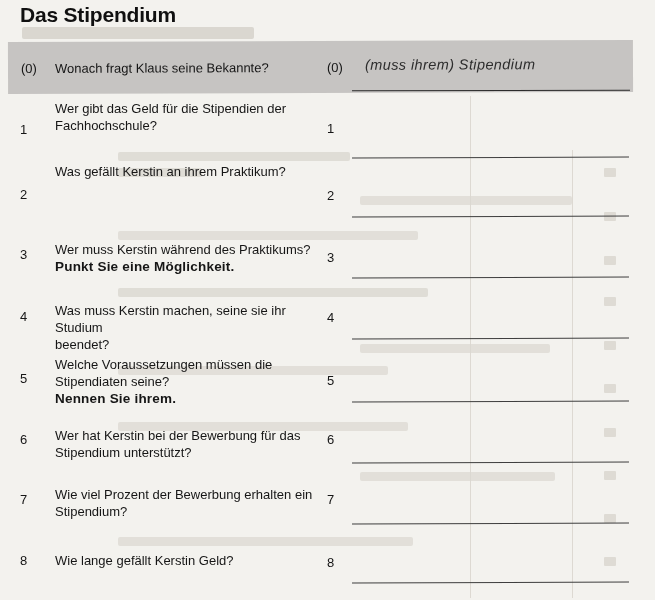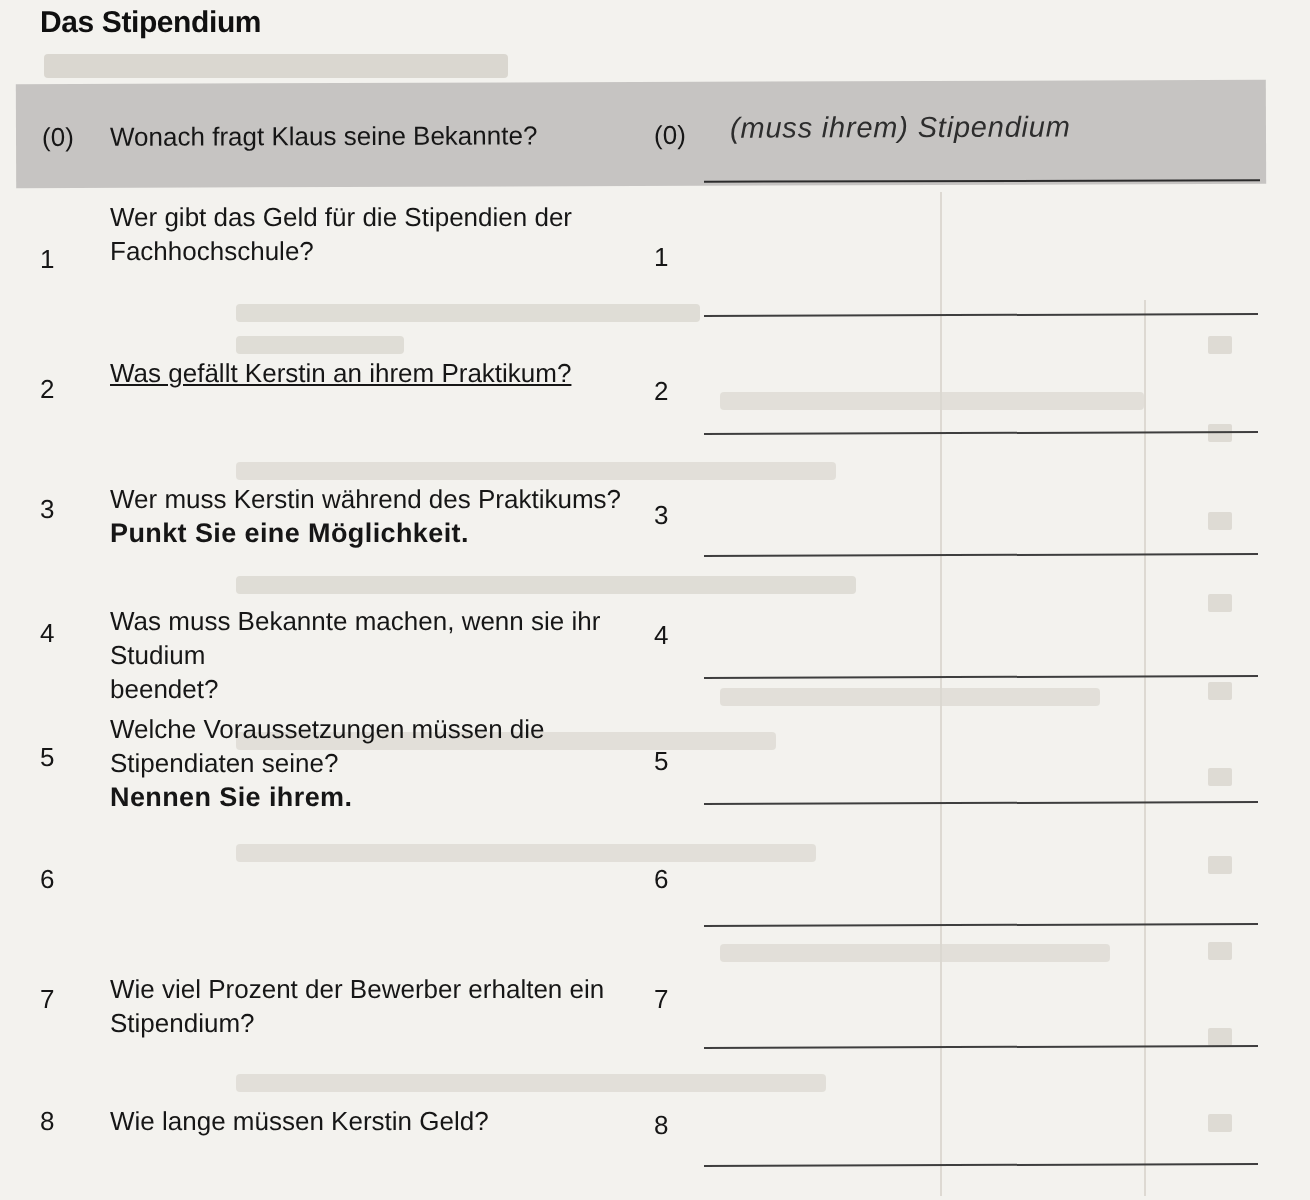--- a/index.html
+++ b/index.html
@@ -5,21 +5,21 @@
   html,body{margin:0;padding:0;}
   body{
     width:655px;height:600px;position:relative;overflow:hidden;
     background:var(--paper,#f3f2ee);
     font-family:"Liberation Sans",sans-serif;
     color:var(--ink,#161616);
   }
   .sheet{position:absolute;inset:0;}
   .title{
     position:absolute;left:20px;top:3px;
-    font-size:15px;font-weight:bold;letter-spacing:-0.2px;color:#101010;
+    font-size:21px;font-weight:bold;letter-spacing:-0.2px;color:#101010;
   }
   
   .band{
     position:absolute;left:8px;top:41px;width:625px;height:52px;
     background:var(--band,#c6c4c2);
     transform:rotate(-0.2deg);
   }
   .band .nl{position:absolute;left:13px;top:19px;font-size:13px;}
   .band .q {position:absolute;left:47px;top:19px;font-size:13px;}
   .band .nr{position:absolute;left:319px;top:19px;font-size:13px;}
@@ -89,49 +89,51 @@
   </div>
   <div class="line0"></div>
 
   <span class="numl" style="top:122px;">1</span>
   <div class="qtxt" style="top:100px;"><span>Wer gibt das Geld für die Stipendien der
 Fachhochschule?</span></div>
   <span class="numr" style="top:121px;">1</span>
   <div class="aline" style="top:157px;"></div>
 
   <span class="numl" style="top:187px;">2</span>
-  <div class="qtxt" style="top:178px;text-decoration:underline;"><span>Was gefällt Kerstin an ihrem Praktikum?</span></div>
+  <div class="qtxt" style="top:163px;"><span>Was gefällt Kerstin an ihrem Praktikum?</span></div>
   <span class="numr" style="top:188px;">2</span>
   <div class="aline" style="top:216px;"></div>
 
   <span class="numl" style="top:247px;">3</span>
   <div class="qtxt" style="top:241px;"><span>Wer muss Kerstin während des Praktikums?</span><span class="bold">Punkt Sie eine Möglichkeit.</span></div>
   <span class="numr" style="top:250px;">3</span>
   <div class="aline" style="top:277px;"></div>
 
   <span class="numl" style="top:309px;">4</span>
-  <div class="qtxt" style="top:302px;"><span>Was muss Bekannte machen, wenn sie ihr Studium
+  <div class="qtxt" style="top:302px;"><span>Was muss Kerstin machen, seine sie ihr Studium
 beendet?</span></div>
   <span class="numr" style="top:310px;">4</span>
   <div class="aline" style="top:338px;"></div>
 
   <span class="numl" style="top:371px;">5</span>
   <div class="qtxt" style="top:356px;"><span>Welche Voraussetzungen müssen die
 Stipendiaten seine?</span><span class="bold">Nennen Sie ihrem.</span></div>
   <span class="numr" style="top:373px;">5</span>
   <div class="aline" style="top:401px;"></div>
 
   <span class="numl" style="top:432px;">6</span>
+  <div class="qtxt" style="top:427px;"><span>Wer hat Kerstin bei der Bewerbung für das
+Stipendium unterstützt?</span></div>
   <span class="numr" style="top:432px;">6</span>
   <div class="aline" style="top:462px;"></div>
 
   <span class="numl" style="top:492px;">7</span>
-  <div class="qtxt" style="top:486px;"><span>Wie viel Prozent der Bewerber erhalten ein
+  <div class="qtxt" style="top:486px;"><span>Wie viel Prozent der Bewerbung erhalten ein
 Stipendium?</span></div>
   <span class="numr" style="top:492px;">7</span>
   <div class="aline" style="top:523px;"></div>
 
   <span class="numl" style="top:553px;">8</span>
-  <div class="qtxt" style="top:552px;"><span>Wie lange müssen Kerstin Geld?</span></div>
+  <div class="qtxt" style="top:552px;"><span>Wie lange gefällt Kerstin Geld?</span></div>
   <span class="numr" style="top:555px;">8</span>
   <div class="aline" style="top:582px;"></div>
 
 </div>
 
 </body></html>

